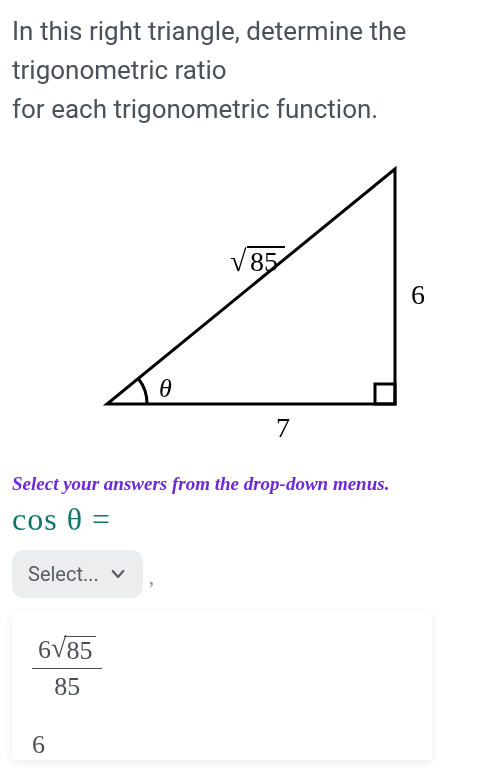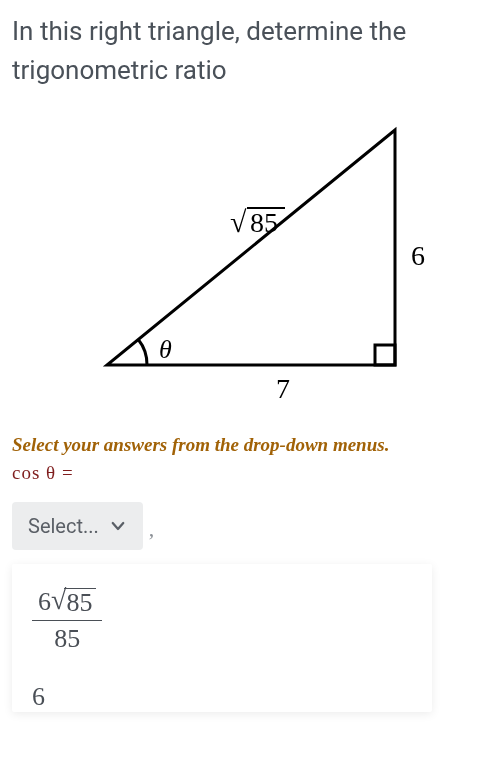--- a/index.html
+++ b/index.html
@@ -20,43 +20,43 @@
     }
     .diagram-wrap {
       display: flex;
       justify-content: center;
       margin-bottom: 34px;
     }
     .instruction {
       font-family: Georgia, "Times New Roman", serif;
       font-style: italic;
       font-weight: 700;
-      color: #a16207;
+      color: #6d28d9;
       font-size: 19px;
       margin-bottom: 6px;
     }
     .expr {
       font-family: "Times New Roman", Georgia, serif;
-      font-size: 19px;
-      color: #7f1d1d;
+      font-size: 32px;
+      color: #0f766e;
       letter-spacing: 1px;
-      margin-bottom: 18px;
+      margin-bottom: 12px;
     }
     .dropdown-row {
       display: flex;
       align-items: flex-end;
       gap: 6px;
       margin-bottom: 14px;
     }
     .select-box {
       display: inline-flex;
       align-items: center;
       gap: 10px;
       background: #ecedee;
-      border-radius: 4px;
+      border-radius: 12px;
       padding: 12px 16px;
       font-size: 20px;
       color: #5a5f66;
       cursor: pointer;
     }
     .select-box .chev { display:inline-flex; }
     .comma {
       font-family: "Times New Roman", serif;
       font-size: 22px;
       color: #8a8f95;
@@ -102,20 +102,21 @@
       padding: 0 4px 0 2px;
       line-height: 1.1;
       margin-left: -2px;
     }
   </style>
 </head>
 <body>
 
 <div class="question-text">
   <span>In this right triangle, determine the trigonometric ratio</span><br>
+  <span>for each trigonometric function.</span>
 </div>
 
 <div class="diagram-wrap">
   <svg width="360" height="290" viewBox="0 0 360 290">
     <polygon points="30,255 318,255 318,20" fill="none" stroke="#000" stroke-width="3"></polygon>
 
     <rect x="298" y="235" width="20" height="20" fill="none" stroke="#000" stroke-width="3"></rect>
 
     <path d="M 70 255 A 40 40 0 0 0 61.3 229.5" fill="none" stroke="#000" stroke-width="3"></path>
 

